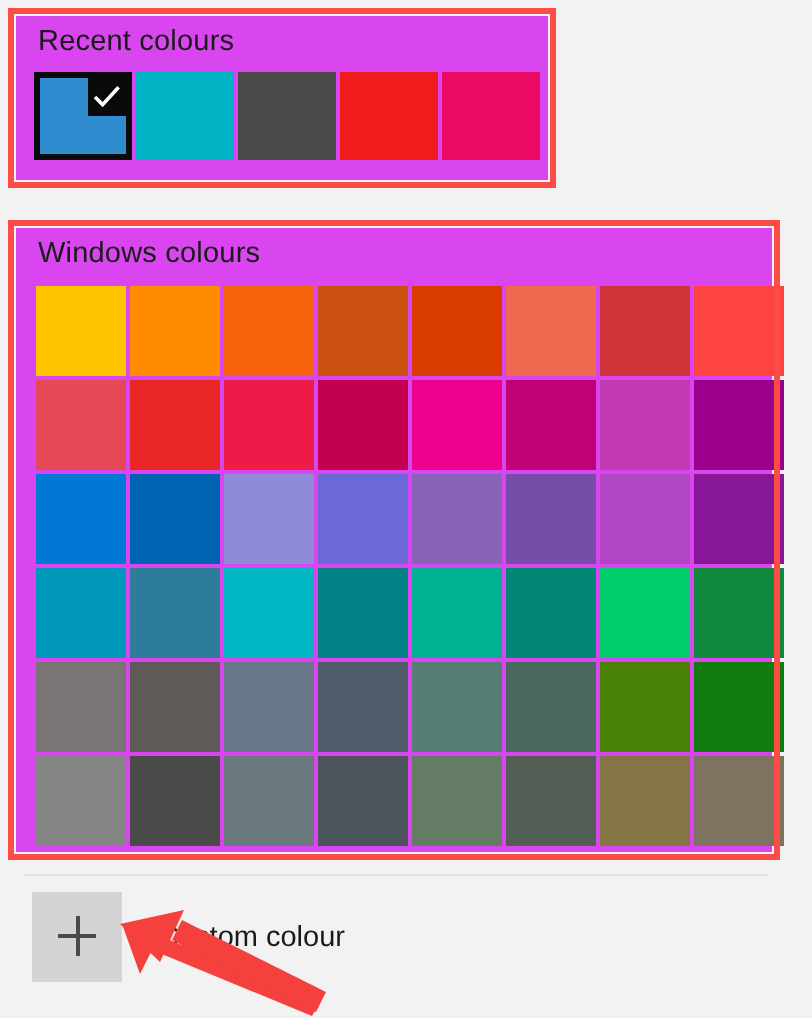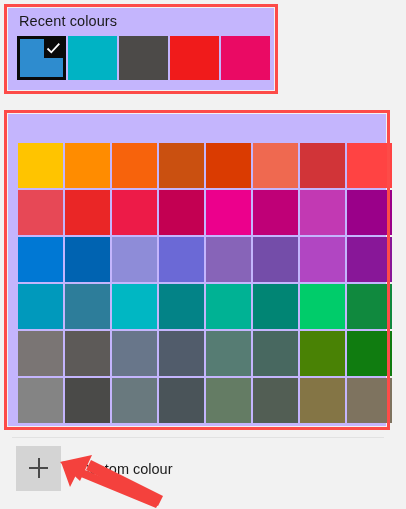--- a/index.html
+++ b/index.html
@@ -11,21 +11,21 @@
     height: 509px;
     background: #f2f2f2;
     font-family: "Liberation Sans", sans-serif;
     overflow: hidden;
     position: relative;
   }
 
   
   .panel {
     position: absolute;
-    background: #c4b5fd;
+    background: #d946ef;
     box-sizing: border-box;
   }
   .annot-box {
     position: absolute;
     border: 3px solid #fd4b48;
     box-sizing: border-box;
     pointer-events: none;
   }
   #recent-panel {
     left: 8px;
@@ -177,20 +177,21 @@
         </div>
       </div>
       <div class="swatch" style="background: rgb(0, 179, 196);"></div>
       <div class="swatch" style="background: rgb(76, 74, 72);"></div>
       <div class="swatch" style="background: rgb(240, 27, 27);"></div>
       <div class="swatch" style="background: rgb(234, 10, 100);"></div>
     </div>
 </div>
 
 <div class="panel" id="windows-panel">
+  <div class="panel-title">Windows colours</div>
   <div class="grid" id="windows-grid">
       <div class="gswatch" title="#ffc400" style="background: rgb(255, 196, 0);"></div>
       <div class="gswatch" title="#ff8c00" style="background: rgb(255, 140, 0);"></div>
       <div class="gswatch" title="#f7630c" style="background: rgb(247, 99, 12);"></div>
       <div class="gswatch" title="#ca5010" style="background: rgb(202, 80, 16);"></div>
       <div class="gswatch" title="#da3b01" style="background: rgb(218, 59, 1);"></div>
       <div class="gswatch" title="#ef6950" style="background: rgb(239, 105, 80);"></div>
       <div class="gswatch" title="#d13438" style="background: rgb(209, 52, 56);"></div>
       <div class="gswatch" title="#ff4343" style="background: rgb(255, 67, 67);"></div>
       <div class="gswatch" title="#e74856" style="background: rgb(231, 72, 86);"></div>

